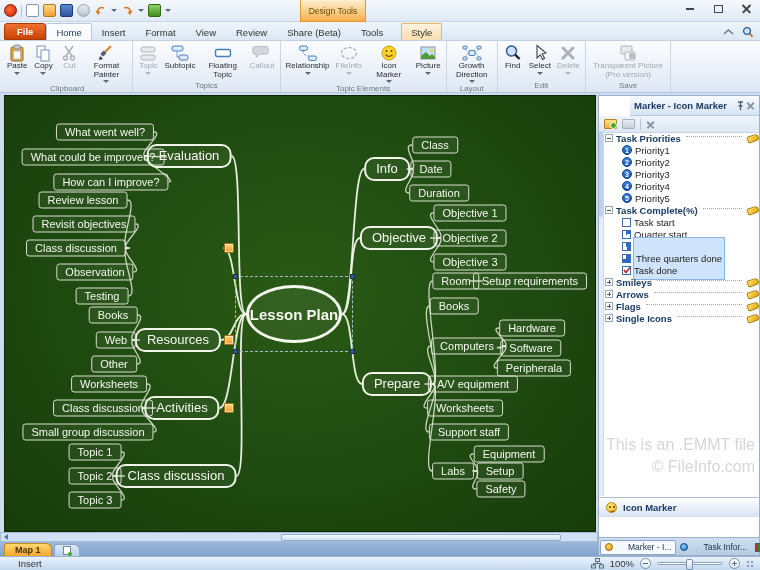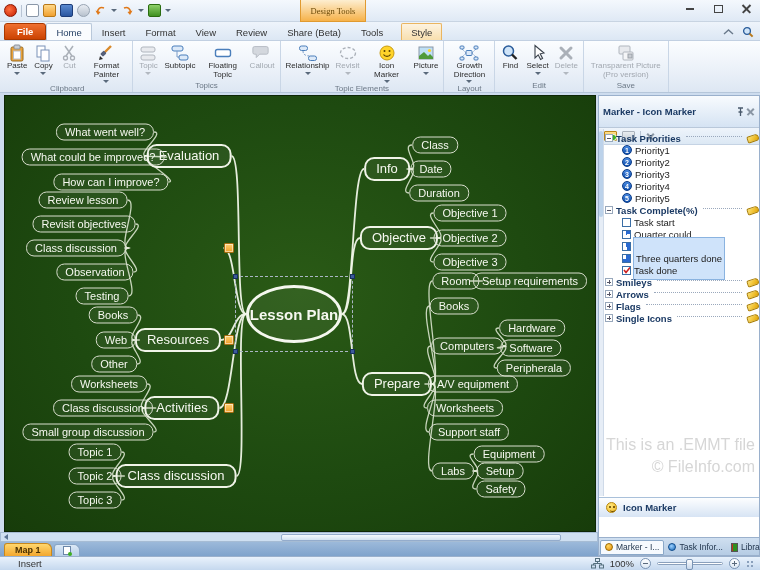--- a/index.html
+++ b/index.html
@@ -3,21 +3,21 @@
 <meta charset="utf-8">
 <style>
   * { margin:0; padding:0; box-sizing:border-box; }
   html,body { width:760px; height:570px; overflow:hidden;
     font-family:"Liberation Sans","DejaVu Sans",sans-serif; }
   body { background:#cddcee; position:relative; font-size:10px; color:#333; }
 
   
   #titlebar { position:absolute; left:0; top:0; width:760px; height:22px;
     background:linear-gradient(#f4f8fd,#dfe9f5); border-bottom:1px solid #c8d4e2;
-    display:flex; align-items:center;font-family:Liberation Serif, serif; }
+    display:flex; align-items:center; }
   #qat { display:flex; align-items:center; gap:4px; padding-left:4px; }
   .qicon { width:13px; height:13px; border-radius:2px; display:inline-block; }
   .qi-logo { background:radial-gradient(circle at 40% 40%, #ff7040, #c41e00); border-radius:50%; border:1px solid #8a1600; }
   .qsep { width:1px; height:12px; background:#b8c4d4; }
   .qi-doc { background:#fff; border:1px solid #8a97a8; }
   .qi-folder { background:linear-gradient(#ffd98a,#f0a030); border:1px solid #b87818; }
   .qi-save { background:linear-gradient(#5a8ad0,#2a56a0); border:1px solid #1c3c78; }
   .qi-send { background:linear-gradient(#e8ecf2,#b8c2ce); border:1px solid #98a4b2; border-radius:50%; }
   .qi-export { background:linear-gradient(#8ed06a,#3f9020); border:1px solid #2a6c10; }
   .qcaret { width:0; height:0; border-left:3px solid transparent; border-right:3px solid transparent; border-top:3px solid #5a6a7c; }
@@ -61,37 +61,37 @@
 
   
   #mindmap { position:absolute; left:4px; top:95px; width:592px; height:437px;
     background:radial-gradient(ellipse at 50% 45%, #2a5a16 0%, #1e4a10 55%, #173c0a 100%);
     border:1px solid #0d2606; overflow:hidden; }
   #connectors { position:absolute; left:0; top:0; }
   .link { fill:none; stroke:rgba(228,236,216,0.85); stroke-width:1.3px; }
   .trunk { stroke-width:1.8px; stroke:rgba(240,246,232,0.95); }
   .node { position:absolute; transform:translate(-50%,-50%); white-space:nowrap; color:#f6f8f0;
     background:rgba(255,255,255,0.05); text-align:center; }
-  .node.sub { font-size:11px; border:1.4px solid #d9dfce; border-radius:8px; padding:1px 8px 2px 8px; }
+  .node.sub { font-size:11px; border:1.4px solid #d9dfce; border-radius:3px; padding:1px 8px 2px 8px; }
   .node.main { font-size:13px; border:2.2px solid #f0f4e8; border-radius:10px; padding:2px 10px 3px 10px; }
   .node.root { font-size:15px; font-weight:bold; border:3px solid #f4f7ee; border-radius:50%;
     width:96px; height:58px; display:flex; align-items:center; justify-content:center; padding:0; z-index:3; }
   .icon-marker { position:absolute; transform:translate(-50%,-50%); width:10px; height:10px;
     background:linear-gradient(#ffcf70,#ef9f28); border:1px solid #a86f10; border-radius:1px;
     box-shadow:inset 0 0 0 1px rgba(255,255,255,.5); }
   #selection { position:absolute; left:289px; top:218px; width:118px; height:76px;
     transform:translate(-50%,-50%); border:1px dashed #aab6c4; z-index:2; }
   .handle { position:absolute; width:5px; height:5px; background:#3c5a9a; border:1px solid #16305e; }
   .h-tl{left:-3px;top:-3px;} .h-tr{right:-3px;top:-3px;} .h-bl{left:-3px;bottom:-3px;} .h-br{right:-3px;bottom:-3px;}
 
   
   #panel { position:absolute; left:598px; top:95px; width:162px; height:443px;
     background:#fff; border:1px solid #9ab0cc; }
-  #panel-header { height:32px; background:linear-gradient(#f8fbfe,#d5e3f3); border-bottom:1px solid #b9c8da;
-    display:flex; align-items:center; padding:0 4px; font-size:9.5px; font-weight:bold; color:#1b3a64; }
+  #panel-header { height:20px; background:linear-gradient(#f8fbfe,#d5e3f3); border-bottom:1px solid #b9c8da;
+    display:flex; align-items:center; padding:0 4px; font-size:9.5px; font-weight:bold; color:#1b3a64;margin-left:31px; }
   #panel-header .sp { flex:1; }
   .ph-icon { width:12px; height:12px; display:flex; align-items:center; justify-content:center; }
   #panel-toolbar { height:17px; background:linear-gradient(#eef4fb,#dce8f4); border-bottom:1px solid #c5d3e4;
     display:flex; align-items:center; gap:5px; padding:0 5px; }
   .tfolder { width:13px; height:10px; border-radius:1px; position:relative; }
   .tf-add { background:linear-gradient(#ffe08a,#f0b040); border:1px solid #b88418; }
   .tf-add::after { content:""; position:absolute; right:-1px; bottom:-1px; width:5px; height:5px;
     background:#3fae20; border-radius:50%; border:1px solid #fff; }
   .tf-dis { background:linear-gradient(#e8ecf0,#c8d0d8); border:1px solid #aab2bc; }
   .tsep { width:1px; height:11px; background:#b8c4d4; }
@@ -131,21 +131,21 @@
   #prow-icon { top:401px; } #prow-text { top:421px; }
   .smiley { width:11px; height:11px; border-radius:50%; background:radial-gradient(circle at 35% 30%,#ffe880,#f2b71e);
     border:1px solid #b8860b; position:relative; }
   .smiley::before { content:""; position:absolute; left:2px; top:3px; width:1.5px; height:1.5px; background:#6b4a00; border-radius:50%; box-shadow:4px 0 0 #6b4a00; }
   .smiley::after { content:""; position:absolute; left:2.5px; top:5px; width:5px; height:3px; border-bottom:1.2px solid #6b4a00; border-radius:50%; }
   .note { width:10px; height:11px; background:linear-gradient(#fff2a8,#f5d858); border:1px solid #c8a828; }
 
   #paneltabs { position:absolute; left:598px; top:538px; width:162px; height:18px;
     background:linear-gradient(#cfdff0,#b6cce4); border:1px solid #9ab0cc; border-top:none;
     display:flex; align-items:center; padding:1px 1px 0 1px; }
-  .ptab { height:15px; display:flex; align-items:center; gap:3px; padding:0 4px; font-size:8.5px; color:#22364e; white-space:nowrap; }
+  .ptab { height:15px; display:flex; align-items:center; gap:15px; padding:0 4px; font-size:8.5px; color:#22364e; white-space:nowrap; }
   .ptab.active { background:#f6fafe; border:1px solid #8aa8c8; border-radius:2px 2px 0 0; }
   .pt-marker { width:8px; height:8px; border-radius:50%; background:radial-gradient(circle at 35% 30%,#ffd860,#e89010); border:1px solid #9a6a00; }
   .pt-task { width:8px; height:8px; border-radius:50%; background:radial-gradient(circle at 40% 35%,#9ad0ff,#1c6ab8); border:1px solid #0c4a8c; }
   .pt-lib { width:7px; height:9px; background:linear-gradient(90deg,#c03020 30%,#2f8f20 30%); border:1px solid #555; }
 
   
   #hscroll { position:absolute; left:0; top:532px; width:598px; height:10px;
     background:#cfe0f2; border:1px solid #a6bcd4; display:flex; align-items:center; }
   .harrow { width:10px; height:8px; display:flex; align-items:center; justify-content:center; }
   .harrow i { width:0; height:0; border-top:3px solid transparent; border-bottom:3px solid transparent; border-right:4px solid #5a7494; }
@@ -340,21 +340,21 @@
           </span>
         <span class="rlabel">Relationship</span>
         <span class="caret"></span>
       </div>
       <div class="rbtn disabled">
         <span class="ricon">
             <svg width="20" height="18">
               <ellipse cx="10" cy="9" rx="7.5" ry="5.5" fill="none" stroke="#aab0b8" stroke-width="1.3" stroke-dasharray="3 2"></ellipse>
             </svg>
           </span>
-        <span class="rlabel">Revisit</span>
+        <span class="rlabel">FileInfo</span>
         <span class="caret"></span>
       </div>
       <div class="rbtn">
         <span class="ricon">
             <svg width="18" height="18">
               <circle cx="9" cy="9" r="7" fill="#ffd42a" stroke="#c89b10"></circle>
               <circle cx="6.5" cy="7" r="1" fill="#5a4200"></circle>
               <circle cx="11.5" cy="7" r="1" fill="#5a4200"></circle>
               <path d="M5.5 10.5 C7 13 11 13 12.5 10.5" fill="none" stroke="#5a4200" stroke-width="1.2"></path>
             </svg>
@@ -623,21 +623,21 @@
       <span class="tag"></span>
     </div>
     <div class="trow">
         <span class="indent"></span>
         <span class="cb"></span>
         <span class="rowlabel">Task start</span>
       </div>
     <div class="trow">
         <span class="indent"></span>
         <span class="cb q25"></span>
-        <span class="rowlabel">Quarter could</span>
+        <span class="rowlabel">Quarter start</span>
       </div>
     <div class="trow">
         <span class="indent"></span>
         <span class="cb q50"></span>
         <span class="rowlabel">Half done</span>
       </div>
     <div class="trow selected">
         <span class="indent"></span>
         <span class="cb q75"></span>
         <span class="rowlabel">Three quarters done</span>

